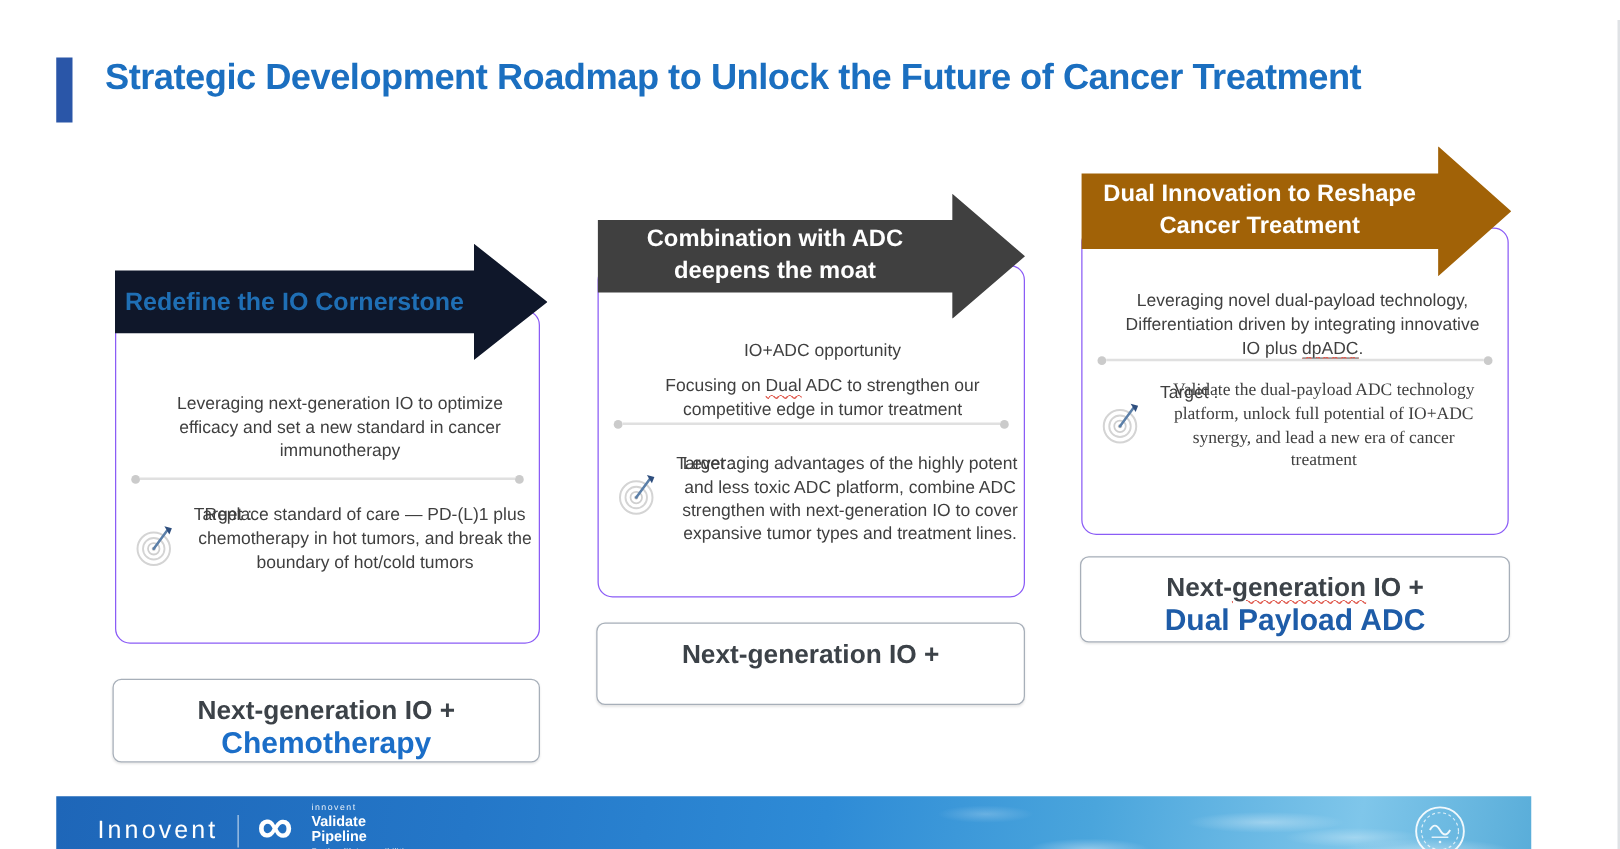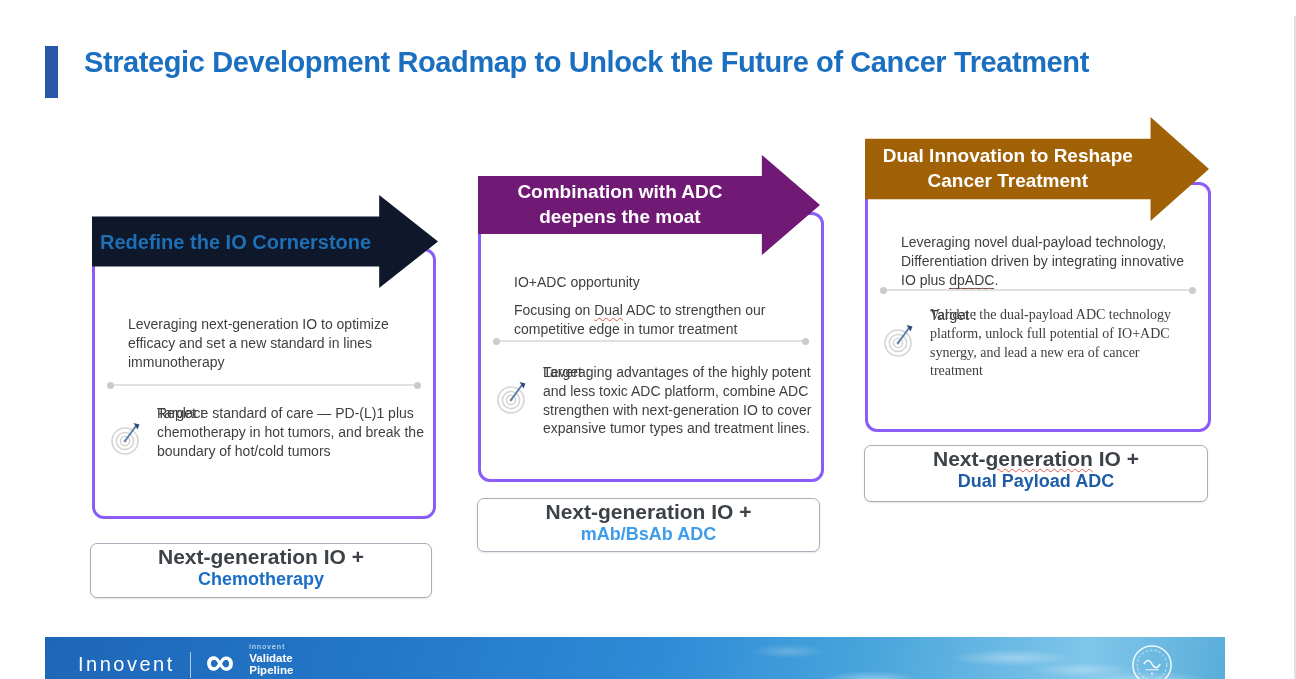--- a/index.html
+++ b/index.html
@@ -5,21 +5,21 @@
   html,body{margin:0;padding:0;background:#ffffff;}
   .slide{
     position:relative;width:1296px;height:679px;background:#ffffff;
     font-family:"Liberation Sans",sans-serif;overflow:hidden;box-sizing:border-box;
     border-right:2px solid #dfe2e5;border-bottom:2px solid #c6cacd;margin-top:16px;
   }
   
   .accent-bar{position:absolute;left:45px;top:30px;width:13px;height:52px;background:#2A56A8;}
   .slide-title{position:absolute;left:84px;top:30px;margin:0;font-size:29px;font-weight:700;color:#1B6FC0;letter-spacing:-0.4px;white-space:nowrap;}
   
-  .card{position:absolute;background:#fff;border:3px solid #8b5cf6;border-radius:12px;color:#3F3F3F;z-index:1;}
+  .card{position:absolute;background:#fff;border:1px solid #8b5cf6;border-radius:12px;color:#3F3F3F;z-index:1;text-align:center;}
   .card1{left:92px;top:232px;width:338px;height:265px;}
   .card2{left:478px;top:196px;width:340px;height:264px;}
   .card3{left:865px;top:166px;width:340px;height:244px;}
   .card p{margin:0;font-size:14px;line-height:1.34;position:absolute;}
   .card1 .desc{left:33px;top:64px;width:292px;}
   .card2 .point1{left:33px;top:58px;width:292px;}
   .card2 .point2{left:33px;top:86px;width:292px;}
   .card3 .desc{left:33px;top:48px;width:286px;}
   .divider{position:absolute;left:12px;right:12px;display:flex;align-items:center;height:8px;}
   .card1 .divider{top:130px;}
@@ -36,34 +36,34 @@
   .target-col .target-text{position:static;margin:0;font-size:14px;line-height:1.34;}
   .card1 .target-text{width:274px;}
   .card2 .target-text{width:278px;}
   .card3 .target-text{width:262px;font-family:Liberation Serif, serif;}
   
   .arrow{position:absolute;display:flex;align-items:center;z-index:2;}
   .arrow .arrow-label{width:83%;text-align:center;font-weight:700;line-height:1.3;}
   .arrow1{left:92px;top:179px;width:346px;height:93px;background:#0f172a;
     clip-path:polygon(0 23%,83% 23%,83% 0,100% 50%,83% 100%,83% 77%,0 77%);}
   .arrow1 .arrow-label{color:#1F6FB5;font-size:20px;}
-  .arrow2{left:478px;top:139px;width:342px;height:100px;background:#701a75;
+  .arrow2{left:478px;top:139px;width:342px;height:100px;background:#404040;
     clip-path:polygon(0 21%,83% 21%,83% 0,100% 50%,83% 100%,83% 79%,0 79%);}
   .arrow2 .arrow-label{color:#ffffff;font-size:19px;}
   .arrow3{left:865px;top:101px;width:344px;height:104px;background:#a16207;
     clip-path:polygon(0 21%,83% 21%,83% 0,100% 50%,83% 100%,83% 79%,0 79%);}
   .arrow3 .arrow-label{color:#ffffff;font-size:19px;}
   
   .combo{position:absolute;background:#fff;border:1px solid #A7AFB9;border-radius:7px;text-align:center;
-    box-shadow:0 1px 2px rgba(0,0,0,.10);padding-top:0;z-index:1;}
+    box-shadow:0 1px 2px rgba(0,0,0,.10);padding-top:12px;z-index:1;}
   .box1{left:90px;top:527px;width:340px;height:53px;}
   .box2{left:477px;top:482px;width:341px;height:52px;}
   .box3{left:864px;top:429px;width:342px;height:55px;}
   .combo-line1{font-size:21px;font-weight:700;color:#3C4248;line-height:1.2;}
-  .combo-line2{font-size:18px;font-weight:700;line-height:1.2;}
+  .combo-line2{font-size:24px;font-weight:700;line-height:1.2;}
   .box1 .combo-line2{color:#1B6EC8;}
   .box2 .combo-line2{color:#3E9CEA;}
   .box3 .combo-line2{color:#1E5CA8;}
   
   .squiggle{text-decoration:underline;text-decoration-style:wavy;text-decoration-color:#E05A4E;
     text-decoration-thickness:1px;text-underline-offset:2px;}
   .solid-underline{border-bottom:1px solid #5a5a5a;}
   
   .footer{position:absolute;left:45px;top:621px;width:1180px;height:55px;overflow:hidden;
     background:linear-gradient(100deg,#1E66B8 0%,#2477C8 28%,#2E8BD6 52%,#4AA5DC 70%,#7FC6EA 88%,#59ADD9 100%);
@@ -86,21 +86,21 @@
 </style>
 </head>
 <body>
 
 <div class="slide">
 
   <div class="accent-bar"></div>
   <h1 class="slide-title">Strategic Development Roadmap to Unlock the Future of Cancer Treatment</h1>
 
   <div class="card card1">
-    <p class="desc">Leveraging next-generation IO to optimize efficacy and set a new standard in lines immunotherapy</p>
+    <p class="desc">Leveraging next-generation IO to optimize efficacy and set a new standard in cancer immunotherapy</p>
     <div class="divider">
       <span class="dot"></span>
       <span class="line"></span>
       <span class="dot"></span>
     </div>
     <div class="target-block">
       <span class="target-icon">
         <svg width="40" height="40" viewBox="0 0 40 40">
           <circle cx="17" cy="24" r="13" fill="none" stroke="#D4D4D4" stroke-width="1.6"></circle>
           <circle cx="17" cy="24" r="8.6" fill="none" stroke="#D4D4D4" stroke-width="1.5"></circle>
@@ -150,21 +150,20 @@
     </div>
   </div>
   <div class="arrow arrow2">
     <div class="arrow-label">
       <div>Combination with ADC</div>
       <div>deepens the moat</div>
     </div>
   </div>
   <div class="combo box2">
     <div class="combo-line1">Next-generation IO +</div>
-    <div class="combo-line2">mAb/BsAb ADC</div>
   </div>
 
   <div class="card card3">
     <p class="desc"><span>Leveraging novel dual-payload technology, Differentiation driven by integrating innovative IO plus </span><span class="squiggle solid-underline">dpADC</span><span>.</span></p>
     <div class="divider">
       <span class="dot"></span>
       <span class="line"></span>
       <span class="dot"></span>
     </div>
     <div class="target-block">

